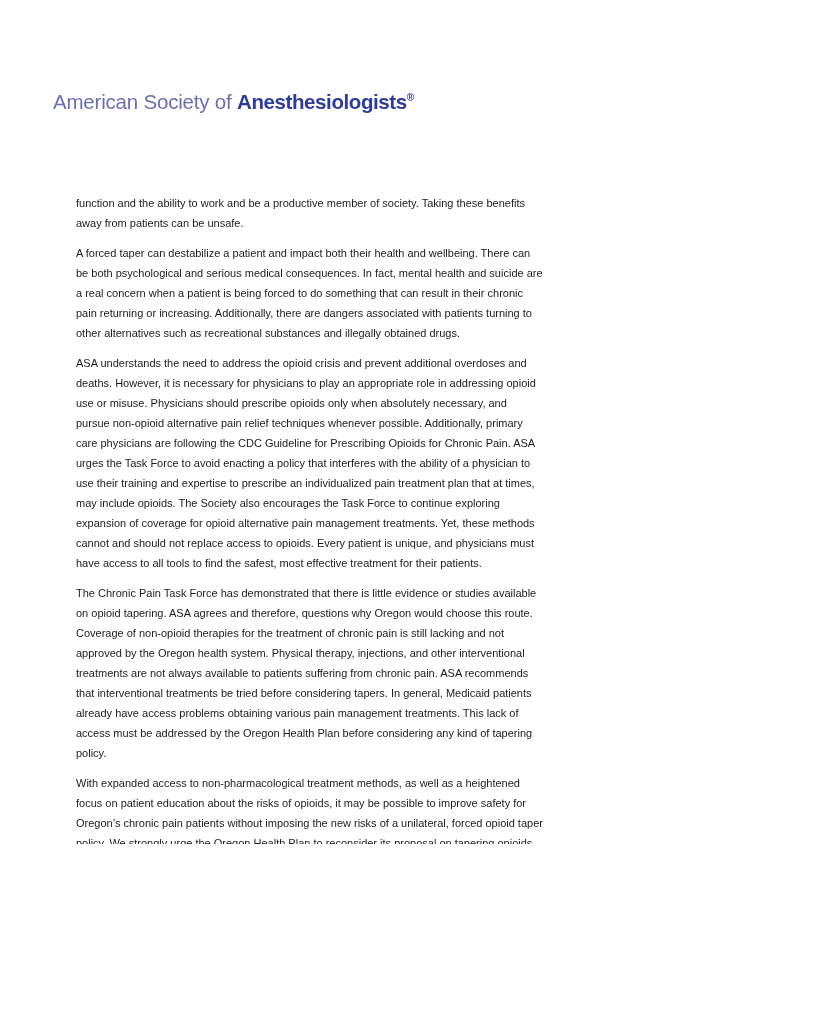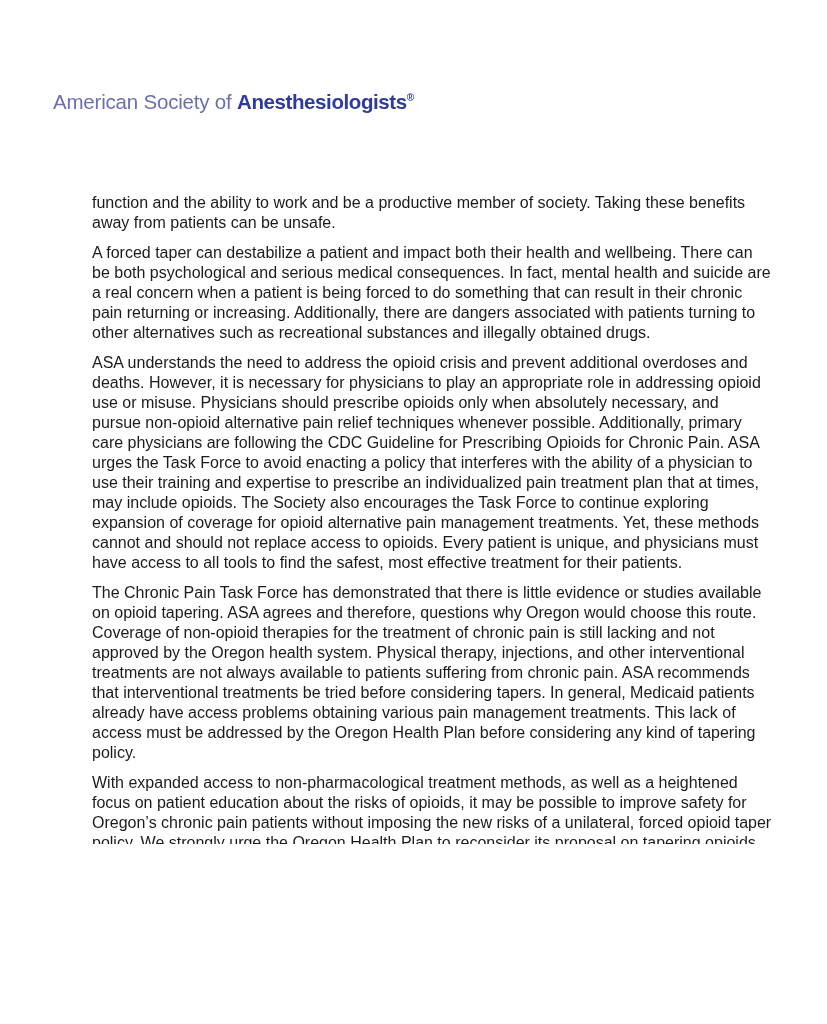--- a/index.html
+++ b/index.html
@@ -34,24 +34,24 @@
     letter-spacing: -0.4px;
   }
   .logo sup {
     font-weight: 700;
     color: #2e3a9f;
     font-size: 10px;
     vertical-align: super;
   }
   .letter {
     position: absolute;
-    left: 92px;
+    left: 76px;
     top: 193px;
     width: 712px;
-    font-size: 16px;
+    font-size: 11px;
     line-height: 20px;
     color: #1b1b1b;
   }
   .letter p {
     margin: 0 0 10px 0;
     white-space: pre-line;
   }
   .letter p.closing {
     margin-bottom: 0;
   }

